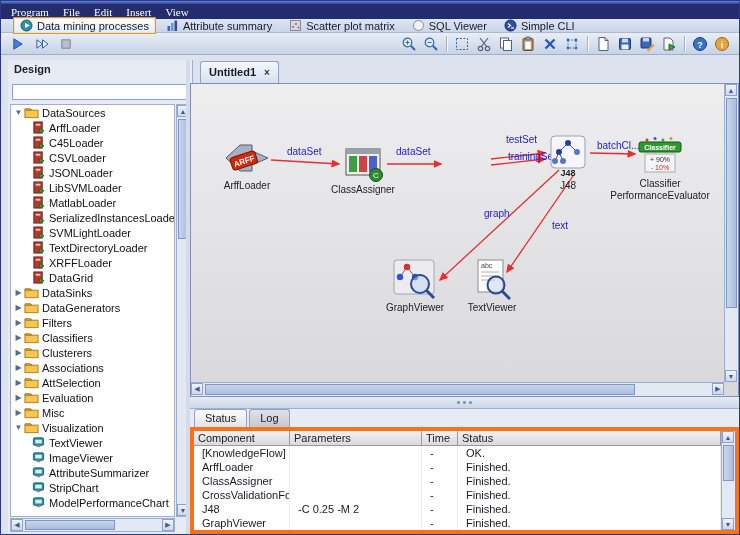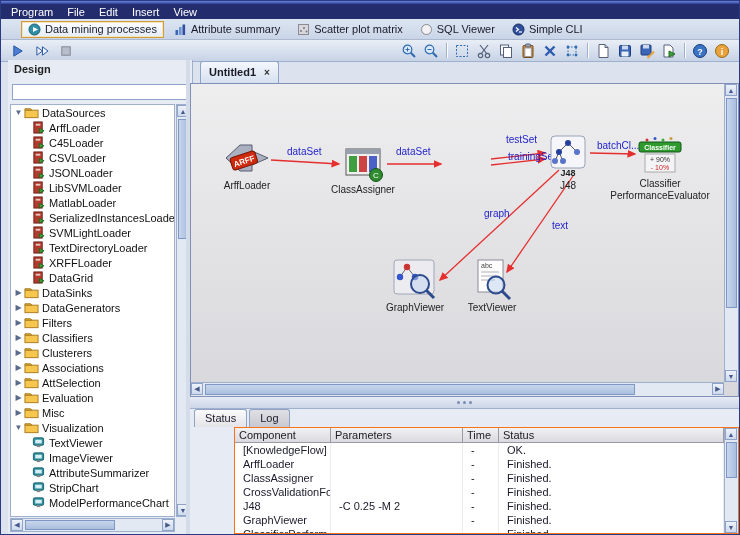--- a/index.html
+++ b/index.html
@@ -1,22 +1,22 @@
 <!DOCTYPE html>
 <html><head>
 <meta charset="utf-8">
 <style>
   *{margin:0;padding:0;box-sizing:border-box;}
   html,body{width:740px;height:535px;overflow:hidden;}
   body{font-family:"Liberation Sans",sans-serif;font-size:11px;color:#1a1a2a;}
   #win{position:relative;width:740px;height:535px;border:1px solid #2a3a85;background:#dce3ee;overflow:hidden;}
   #topedge{height:3px;background:linear-gradient(#6b86dd,#2c3f94);}
   #menubar{height:15px;background:#232d6e;display:flex;align-items:center;padding-left:3px;}
-  .menu-item{color:#fff;padding:0 7px;cursor:default;}
-  #perspbar{height:21px;background:linear-gradient(#dde5f1,#c9d5e7);display:flex;align-items:center;padding-left:20px;gap:3px;border-bottom:1px solid #aab8d0;}
+  .menu-item{color:#fff;padding:0 7px;cursor:default;font-family:Liberation Serif, serif;}
+  #perspbar{height:14px;background:linear-gradient(#dde5f1,#c9d5e7);display:flex;align-items:center;padding-left:12px;gap:3px;border-bottom:1px solid #aab8d0;}
   .persp{display:flex;align-items:center;gap:4px;padding:0 6px;height:17px;border:1px solid transparent;background:transparent;font:inherit;color:#1a1a2a;}
   .persp.selected{background:linear-gradient(#fdfefe,#e3ecf8);border:1px solid #d09a3e;box-shadow:0 0 0 1px #f6e4b8 inset;}
   #toolbar{height:22px;background:linear-gradient(#e9eef6,#c7d3e6);display:flex;align-items:center;border-bottom:1px solid #9fb0cc;padding:0 6px;}
   .tbtn{width:22px;height:19px;display:flex;align-items:center;justify-content:center;background:transparent;border:1px solid transparent;padding:0;}
   .tsep{width:1px;height:15px;background:#9fb0cc;margin:0 4px;box-shadow:1px 0 0 #fff;}
   #tb-left{display:flex;gap:2px;}
   #tb-right{margin-left:auto;display:flex;align-items:center;}
   
   #design{position:absolute;left:0;top:59px;width:185px;bottom:0;background:#e7ecf4;border-right:1px solid #9fb0cc;margin-left:7px;}
   #design-title{position:absolute;left:6px;top:3px;font-weight:bold;color:#222;}
@@ -44,21 +44,21 @@
   #edges{position:absolute;left:0;top:0;width:533px;height:298px;z-index:1;}
   .node{position:absolute;z-index:2;text-align:center;}
   .nlabel{font-size:10px;color:#222;line-height:12px;white-space:nowrap;}
   .elabel{position:absolute;z-index:1;color:#2222cc;font-size:10px;white-space:nowrap;}
   #hsplit{position:absolute;left:0;top:337px;right:0;height:12px;background:linear-gradient(#e6ebf4,#ccd6e8);border-bottom:1px solid #9fb0cc;display:flex;align-items:center;justify-content:center;gap:3px;}
   .grip{width:3px;height:3px;background:#7a8cb0;border-radius:50%;}
   #statuspanel{position:absolute;left:0;top:349px;right:0;bottom:0;background:#e7ecf4;}
   #statustabs{position:absolute;left:4px;top:0;height:18px;}
   .stab{display:inline-block;padding:2px 10px 0 10px;height:18px;border:1px solid #8fa3c8;border-bottom:none;background:linear-gradient(#e0e0e4,#c8c8d0);margin-right:2px;border-radius:3px 3px 0 0;}
   .stab.selected{background:linear-gradient(#fbfbfc,#e4e4e8);}
-  #stable{position:absolute;left:0;top:18px;right:0;bottom:0;border:1px solid #f97316;background:#fff;overflow:hidden;margin-left:44px;}
+  #stable{position:absolute;left:0;top:18px;right:0;bottom:0;border:4px solid #f97316;background:#fff;overflow:hidden;}
   .thead{display:flex;height:15px;background:linear-gradient(#f2f2f4,#d9d9df);border-bottom:1px solid #9a9aa4;margin-right:14px;}
   .th{border-right:1px solid #9a9aa4;padding:1px 4px;overflow:hidden;white-space:nowrap;color:#222;}
   .c0{width:96px;flex:0 0 96px;}.c1{width:132px;flex:0 0 132px;}.c2{width:36px;flex:0 0 36px;}.c3{flex:1;}
   .tbody{position:absolute;top:15px;left:0;right:14px;bottom:0;background:#fff;overflow:hidden;}
   .trow{display:flex;height:14px;align-items:center;}
   .td{padding:0 8px;border-right:1px solid #ececf0;overflow:hidden;white-space:nowrap;height:14px;line-height:14px;}
 </style>
 </head>
 <body>
 

